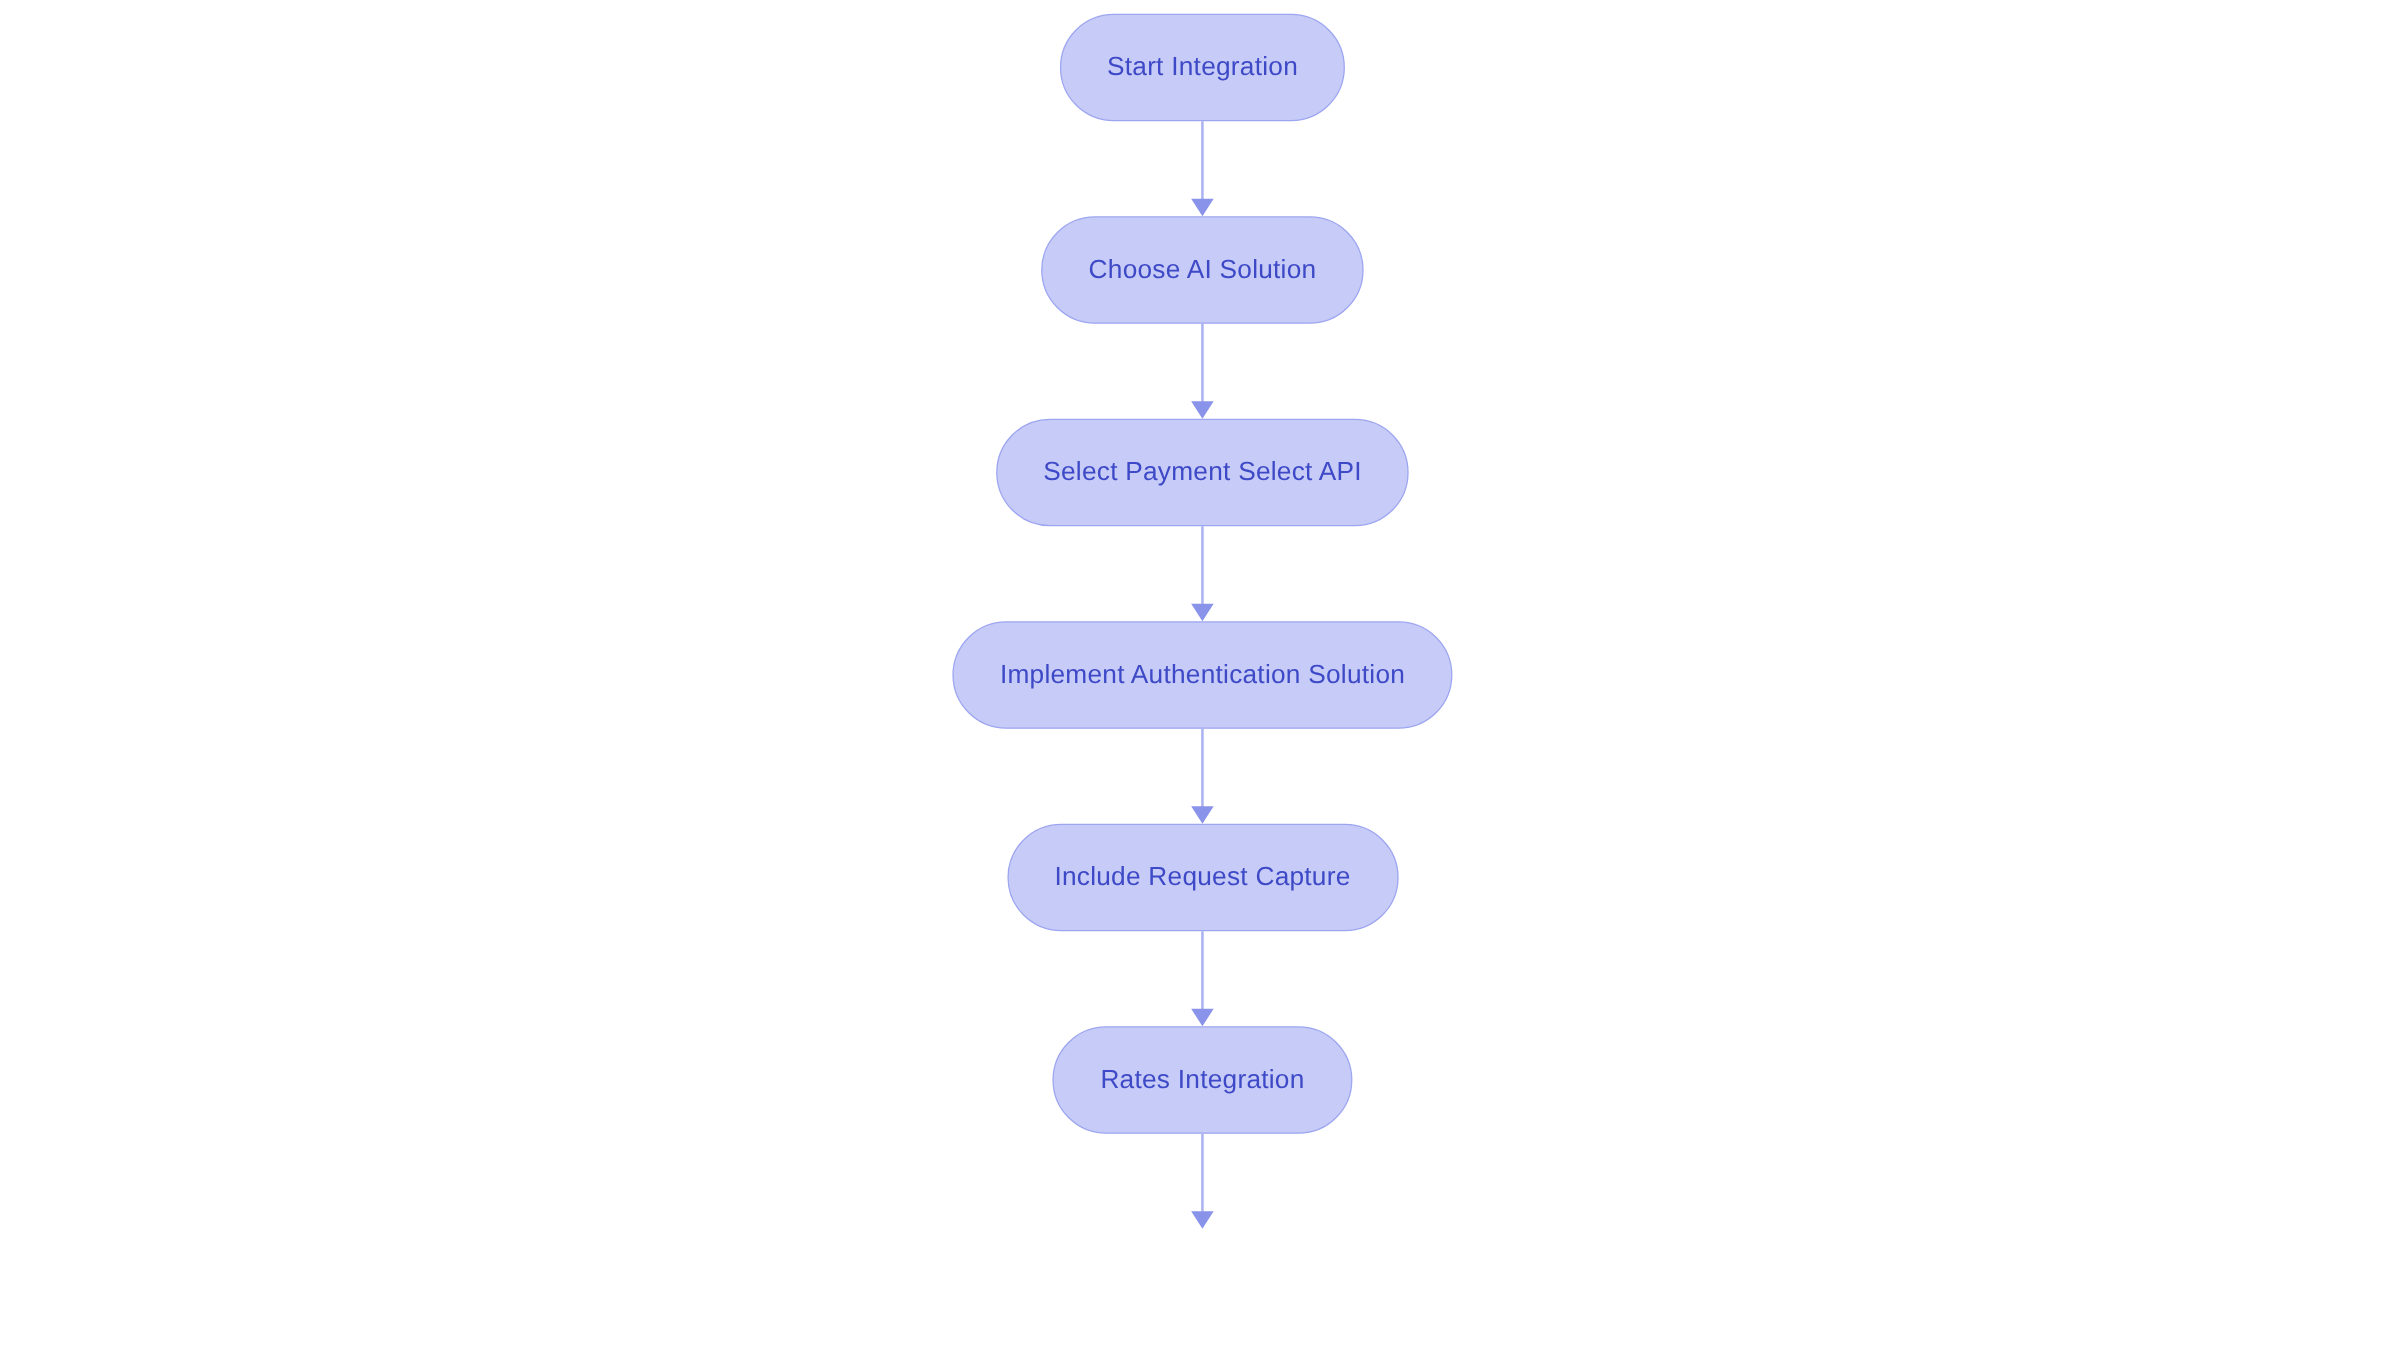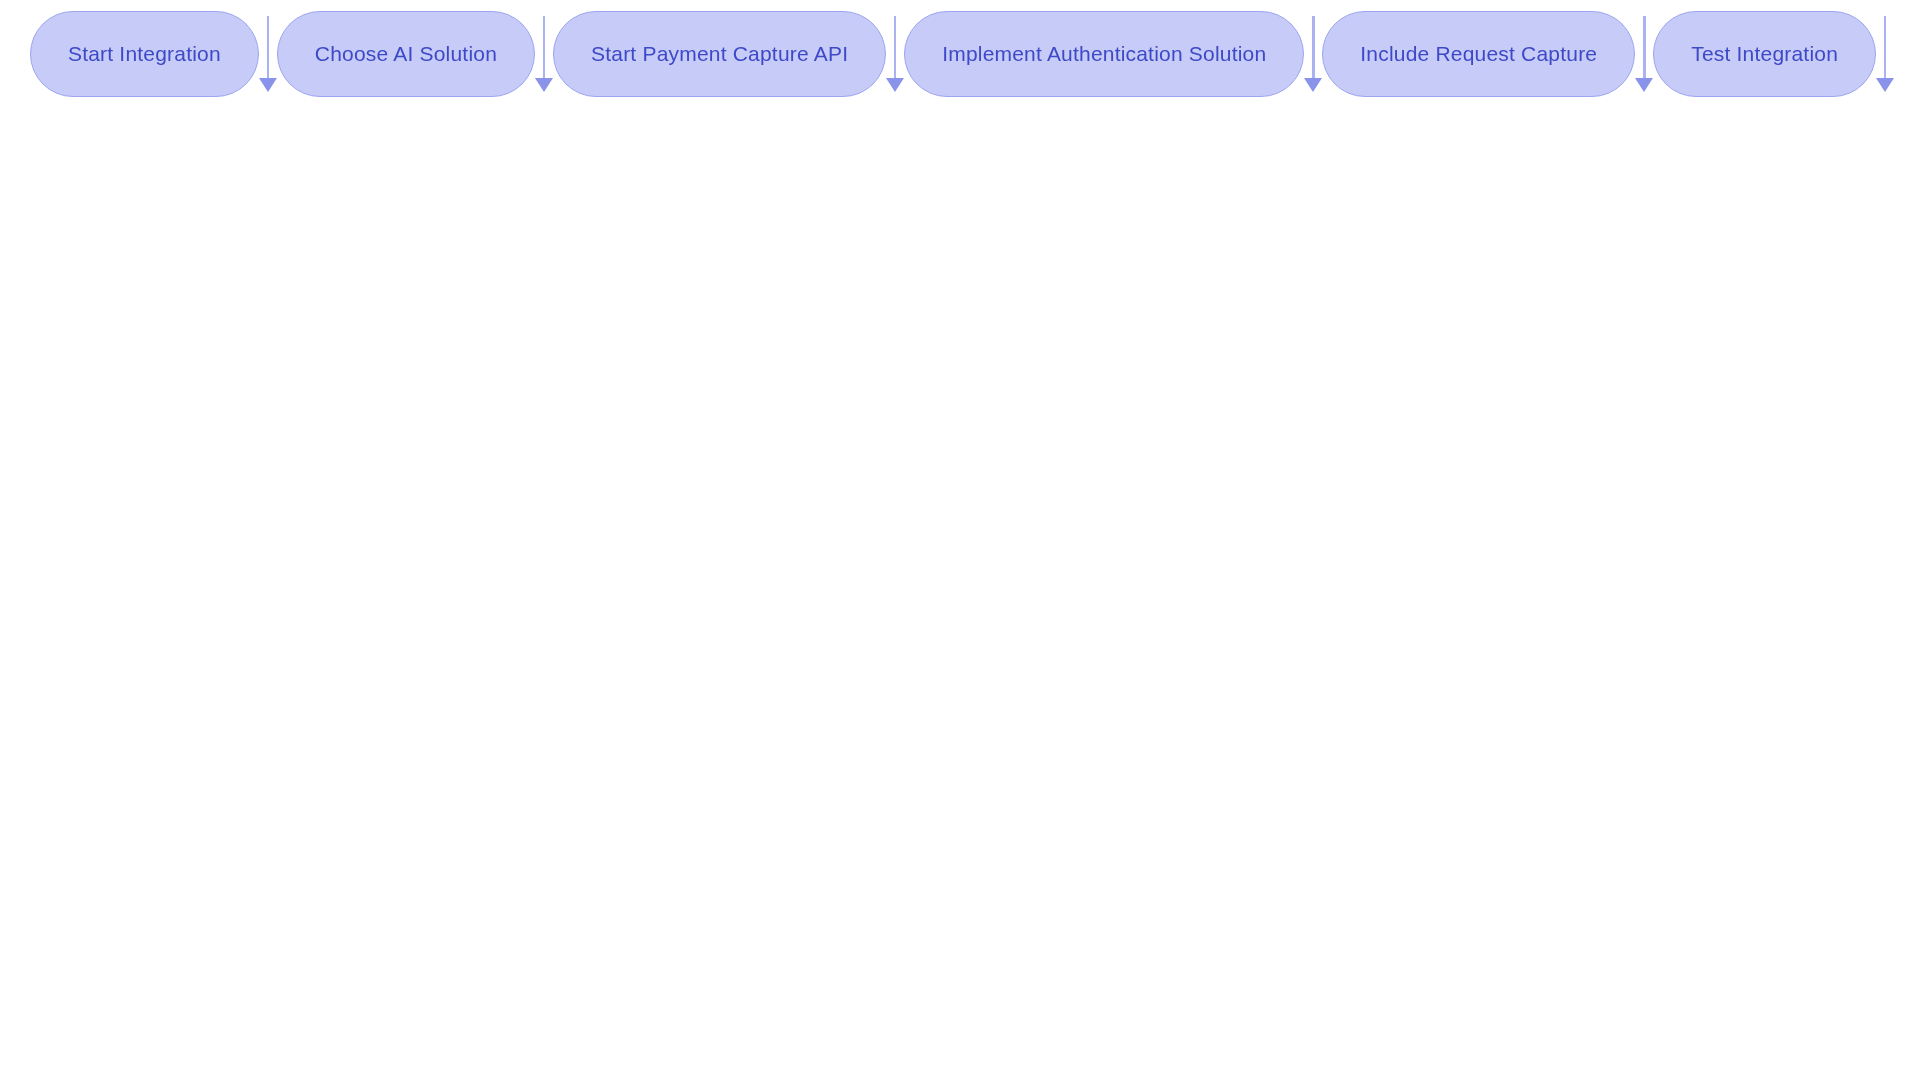--- a/index.html
+++ b/index.html
@@ -16,21 +16,21 @@
     background:var(--background);
     font-family:"Liberation Sans","DejaVu Sans",sans-serif;
     position:relative;
   }
   .flow-canvas{
     position:absolute;
     top:11px;
     left:962px;
     transform:translateX(-50%);
     display:flex;
-    flex-direction:row;
+    flex-direction:column;
     align-items:center;
   }
   .flow-node{
     height:86px;
     padding:0 37px;
     display:flex;
     align-items:center;
     justify-content:center;
     background:var(--node-fill);
     border:1.5px solid var(--node-border);
@@ -77,21 +77,21 @@
   <div class="flow-node">
     <span>Choose AI Solution</span>
   </div>
 
   <div class="flow-connector">
     <div class="line"></div>
     <div class="head"></div>
   </div>
 
   <div class="flow-node">
-    <span>Start Payment Capture API</span>
+    <span>Select Payment Select API</span>
   </div>
 
   <div class="flow-connector">
     <div class="line"></div>
     <div class="head"></div>
   </div>
 
   <div class="flow-node">
     <span>Implement Authentication Solution</span>
   </div>
@@ -104,21 +104,21 @@
   <div class="flow-node">
     <span>Include Request Capture</span>
   </div>
 
   <div class="flow-connector">
     <div class="line"></div>
     <div class="head"></div>
   </div>
 
   <div class="flow-node">
-    <span>Test Integration</span>
+    <span>Rates Integration</span>
   </div>
 
   <div class="flow-connector">
     <div class="line"></div>
     <div class="head"></div>
   </div>
 
 
 </div>
 

